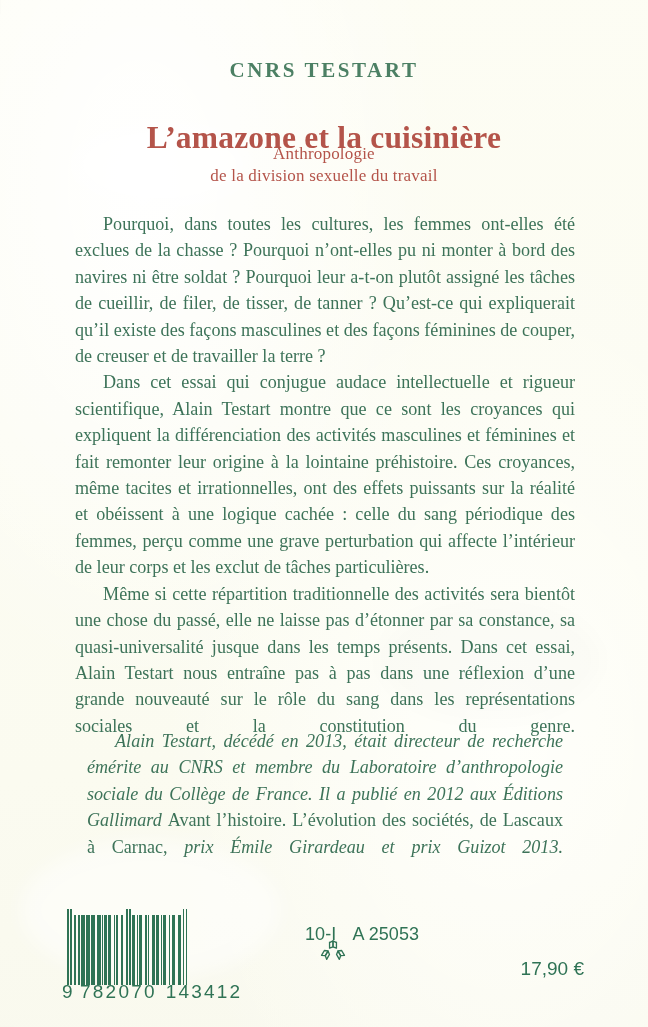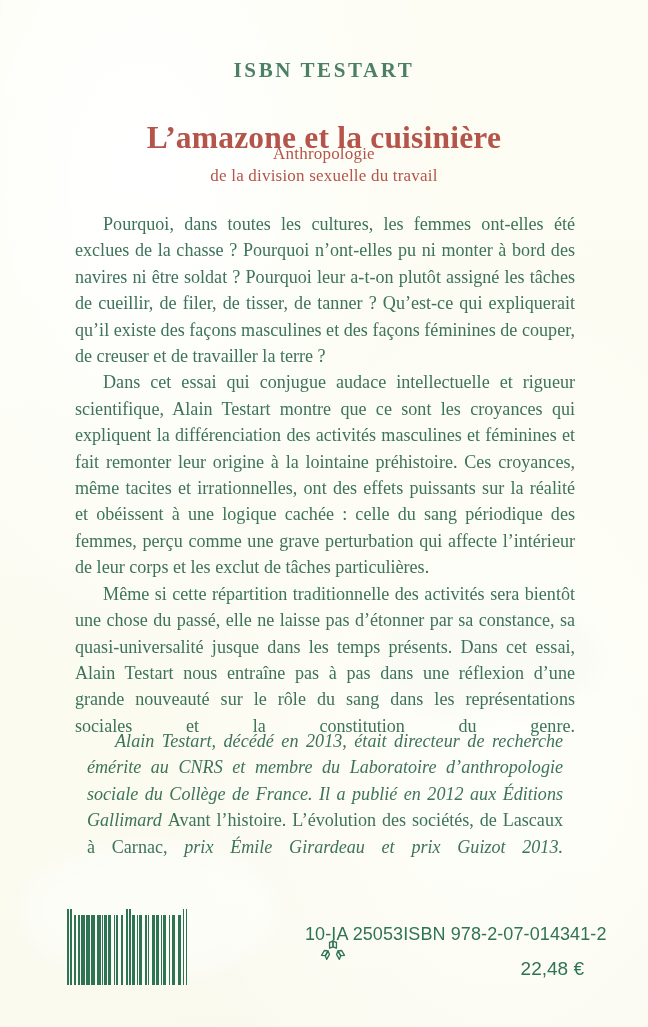--- a/index.html
+++ b/index.html
@@ -197,21 +197,21 @@
 </head>
 <body>
 
 <div class="cover">
 
   <div class="grain"></div>
   <div class="smudge" style="left:70px;top:120px;width:180px;height:90px;background:rgba(255,255,255,.55);"></div>
   <div class="smudge" style="left:380px;top:600px;width:220px;height:120px;background:rgba(0,0,0,.012);"></div>
   <div class="smudge" style="left:20px;top:840px;width:260px;height:140px;background:rgba(255,255,255,.5);"></div>
 
-  <div class="author">ISBN TESTART</div>
+  <div class="author">CNRS TESTART</div>
 
   <h1 class="title">L’amazone et la cuisinière</h1>
 
   <div class="subtitle">
     <div>Anthropologie</div>
     <div>de la division sexuelle du travail</div>
   </div>
 
   <div class="blurb">
     <p>Pourquoi, dans toutes les cultures, les femmes ont-elles été exclues de la chasse ? Pourquoi n’ont-elles pu ni monter à bord des navires ni être soldat ? Pourquoi leur a-t-on plutôt assigné les tâches de cueillir, de filer, de tisser, de tanner ? Qu’est-ce qui expliquerait qu’il existe des façons masculines et des façons féminines de couper, de creuser et de travailler la terre ?</p>
@@ -281,39 +281,39 @@
         <i class="sp" style="width: 1.3px;"></i>
         <i style="width: 3.75px; background: rgb(47, 115, 85);"></i>
         <i class="sp" style="width: 2.2px;"></i>
         <i style="width: 3.75px; background: rgb(47, 115, 85);"></i>
         <i class="sp" style="width: 1.3px;"></i>
         <i class="tall" style="width: 1.6px; background: rgb(47, 115, 85);"></i>
         <i class="tall sp" style="width: 1.6px;"></i>
         <i class="tall" style="width: 1.6px; background: rgb(47, 115, 85);"></i>
       </div>
 
+    <div class="barcode-digits"><span class="lead">9</span><span class="grp">782070</span><span style="display:inline-block;width:9px"></span><span class="grp">143412</span></div>
 
     <div class="isbn-block">
       <div class="isbn-line">
         <span class="logo">
           <svg viewBox="0 0 34 34" width="30" height="30" aria-hidden="true">
             <g fill="none" stroke="#2f7355" stroke-width="1.5" stroke-linejoin="round">
               <path d="M17 2.2 L13.1 4.0 L13.1 10.4 L17 8.8 Z"></path>
               <path d="M17 2.2 L20.9 4.0 L20.9 10.4 L17 8.8 Z"></path>
               <path d="M13.1 4.0 L13.1 3.0 M20.9 4.0 L20.9 3.0"></path>
               <path d="M11.4 13.6 L7.2 13.0 L4.0 18.6 L8.3 18.9 Z"></path>
               <path d="M11.4 13.6 L13.0 17.5 L9.8 23.1 L8.3 18.9 Z"></path>
               <path d="M22.6 13.6 L26.8 13.0 L30.0 18.6 L25.7 18.9 Z"></path>
               <path d="M22.6 13.6 L21.0 17.5 L24.2 23.1 L25.7 18.9 Z"></path>
             </g>
           </svg>
         </span>
         <span>10-I</span>
         <span class="gap1"></span>
         <span>A 25053</span>
         <span class="gap2"></span>
-        <span>ISBN 978-2-07-014341-2</span>
       </div>
-      <div class="price">22,48 €</div>
+      <div class="price">17,90 €</div>
     </div>
 
   </div>
 </div>
 
 </body></html>

